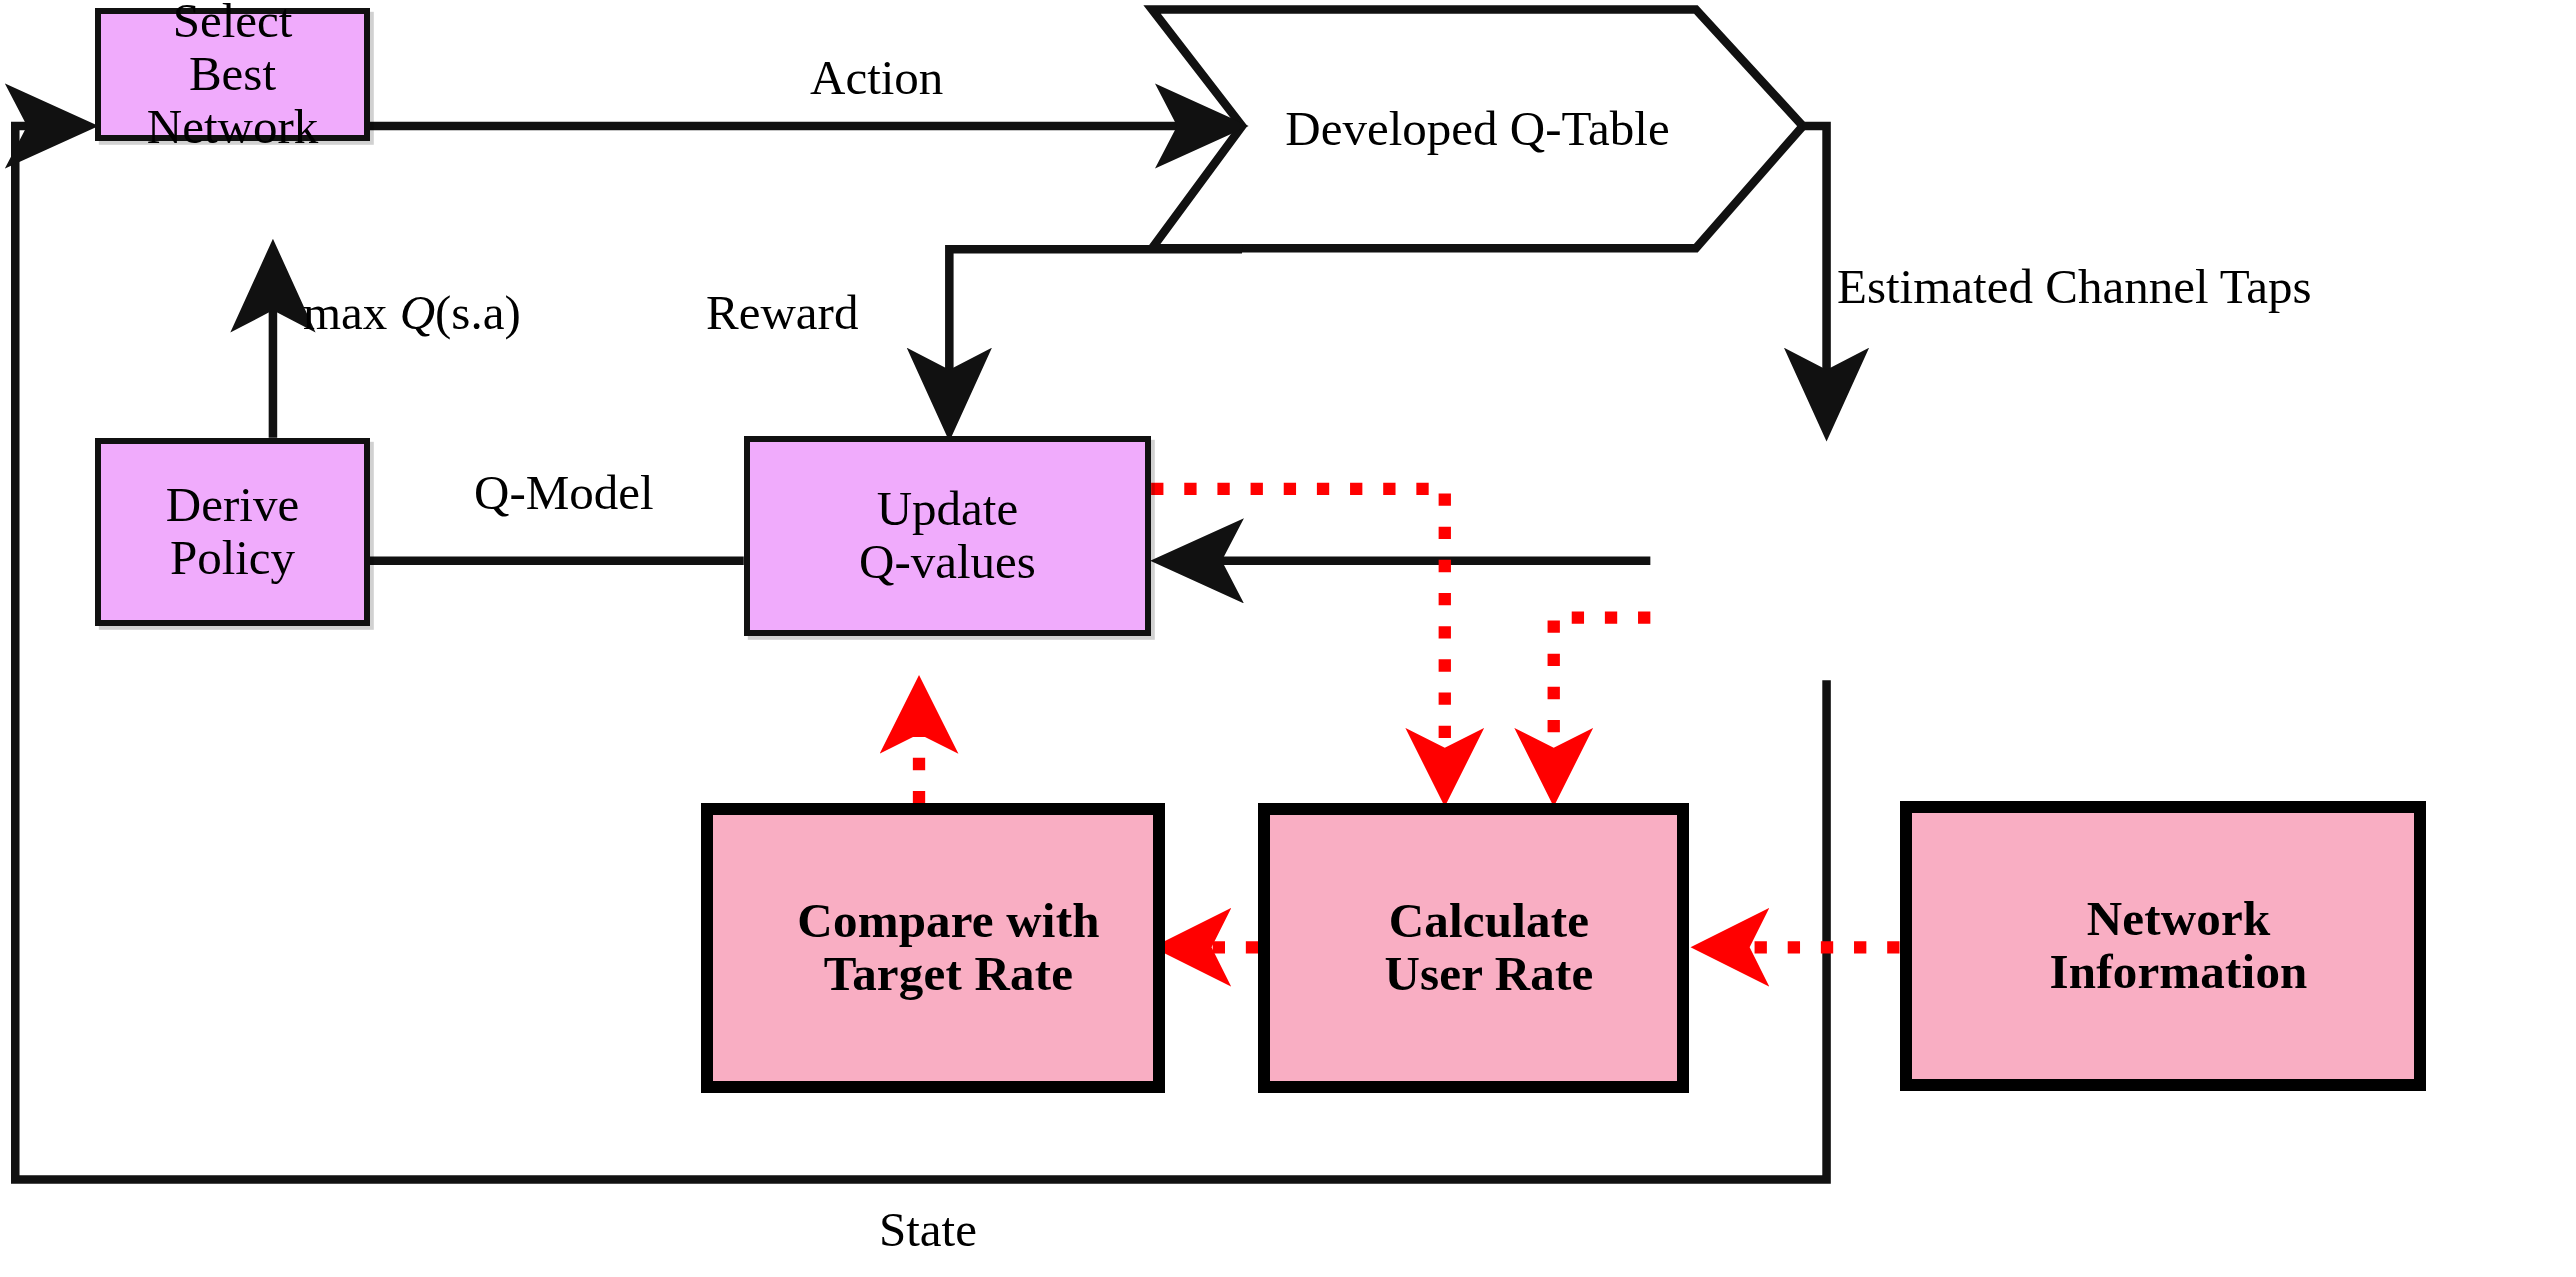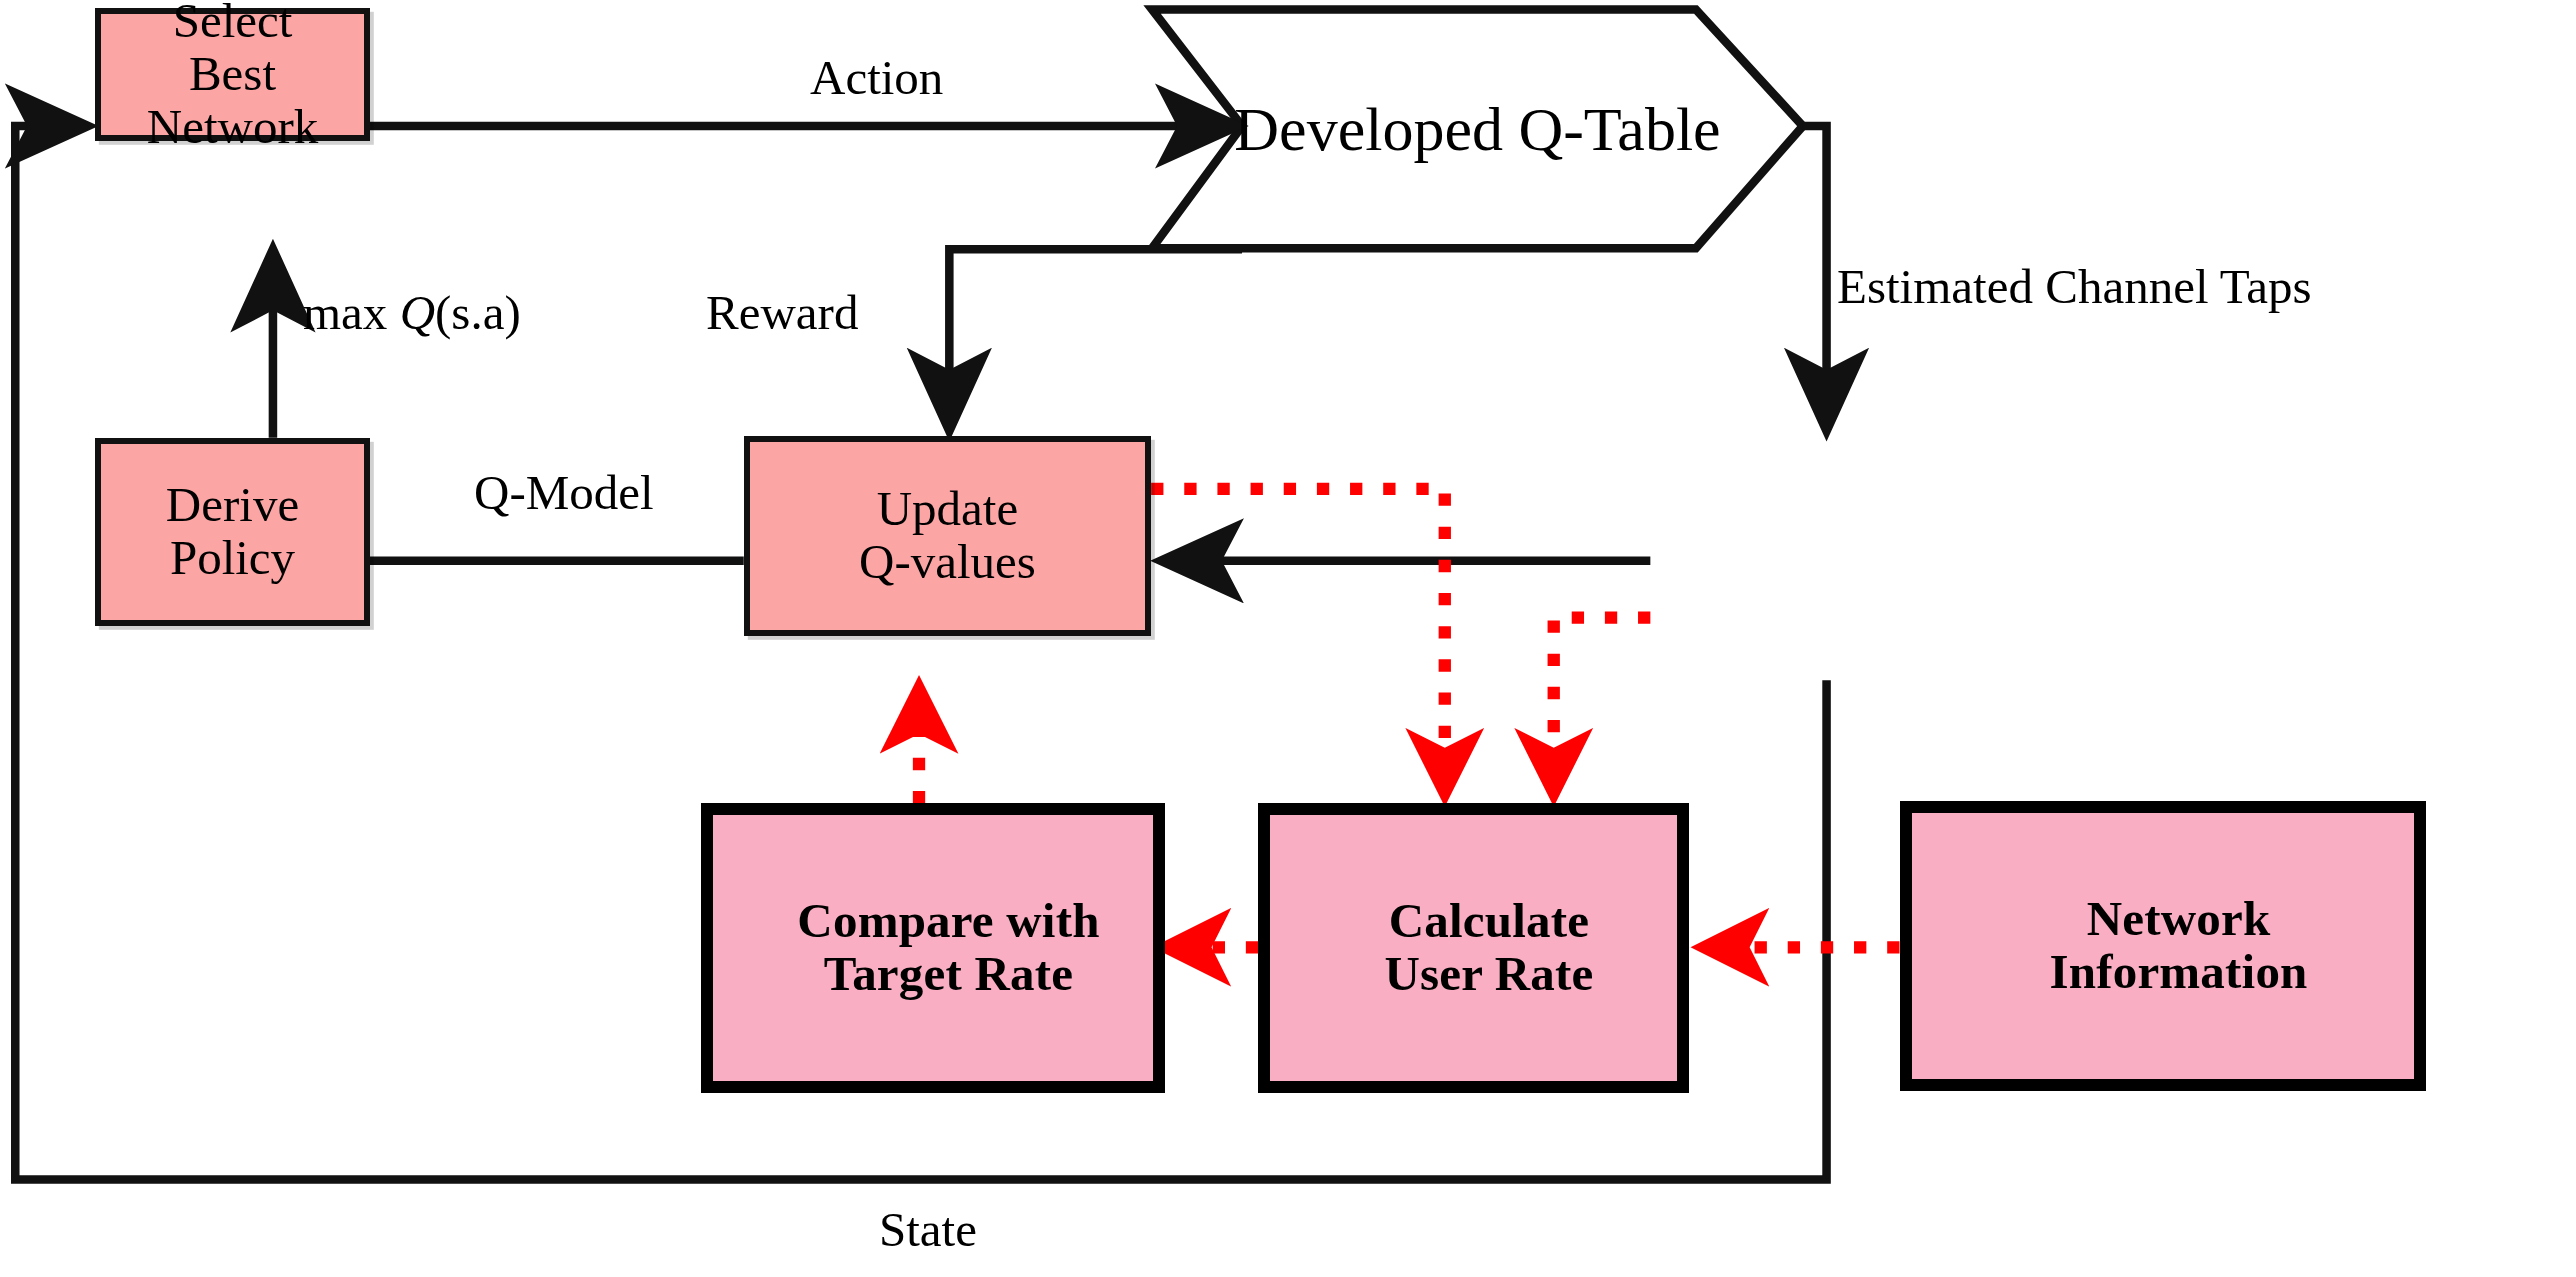--- a/index.html
+++ b/index.html
@@ -14,21 +14,21 @@
   svg#wires{position:absolute;left:0;top:0;width:2576px;height:1277px;}
 
   .node{
     position:absolute;
     display:flex;align-items:center;justify-content:center;
     text-align:center;
     line-height:1.08;
     box-sizing:border-box;
   }
   .node.plain{
-    background:#fca5a5;
+    background:#f0abfc;
     border:6.6px solid #111111;
     box-shadow:3.8px 3.8px 0 0 rgba(0,0,0,0.18);
     font-size:49px;
     font-weight:400;
   }
   .node.pink{
     background:#F9AEC3;
     border:12.3px solid #000000;
     font-size:49px;
     font-weight:bold;
@@ -41,21 +41,21 @@
   .edge-label{
     position:absolute;
     font-size:49px;
     white-space:nowrap;
     color:#000;
   }
   .hexlabel{
     position:absolute;
     display:flex;align-items:center;justify-content:center;
     text-align:center;line-height:1.08;
-    font-size:62px;
+    font-size:49px;
     pointer-events:none;
   }
 </style>
 </head>
 <body>
 
 <div id="stage">
 
   <svg id="wires" viewBox="0 0 2719 1348" xmlns="http://www.w3.org/2000/svg">
     <defs>

